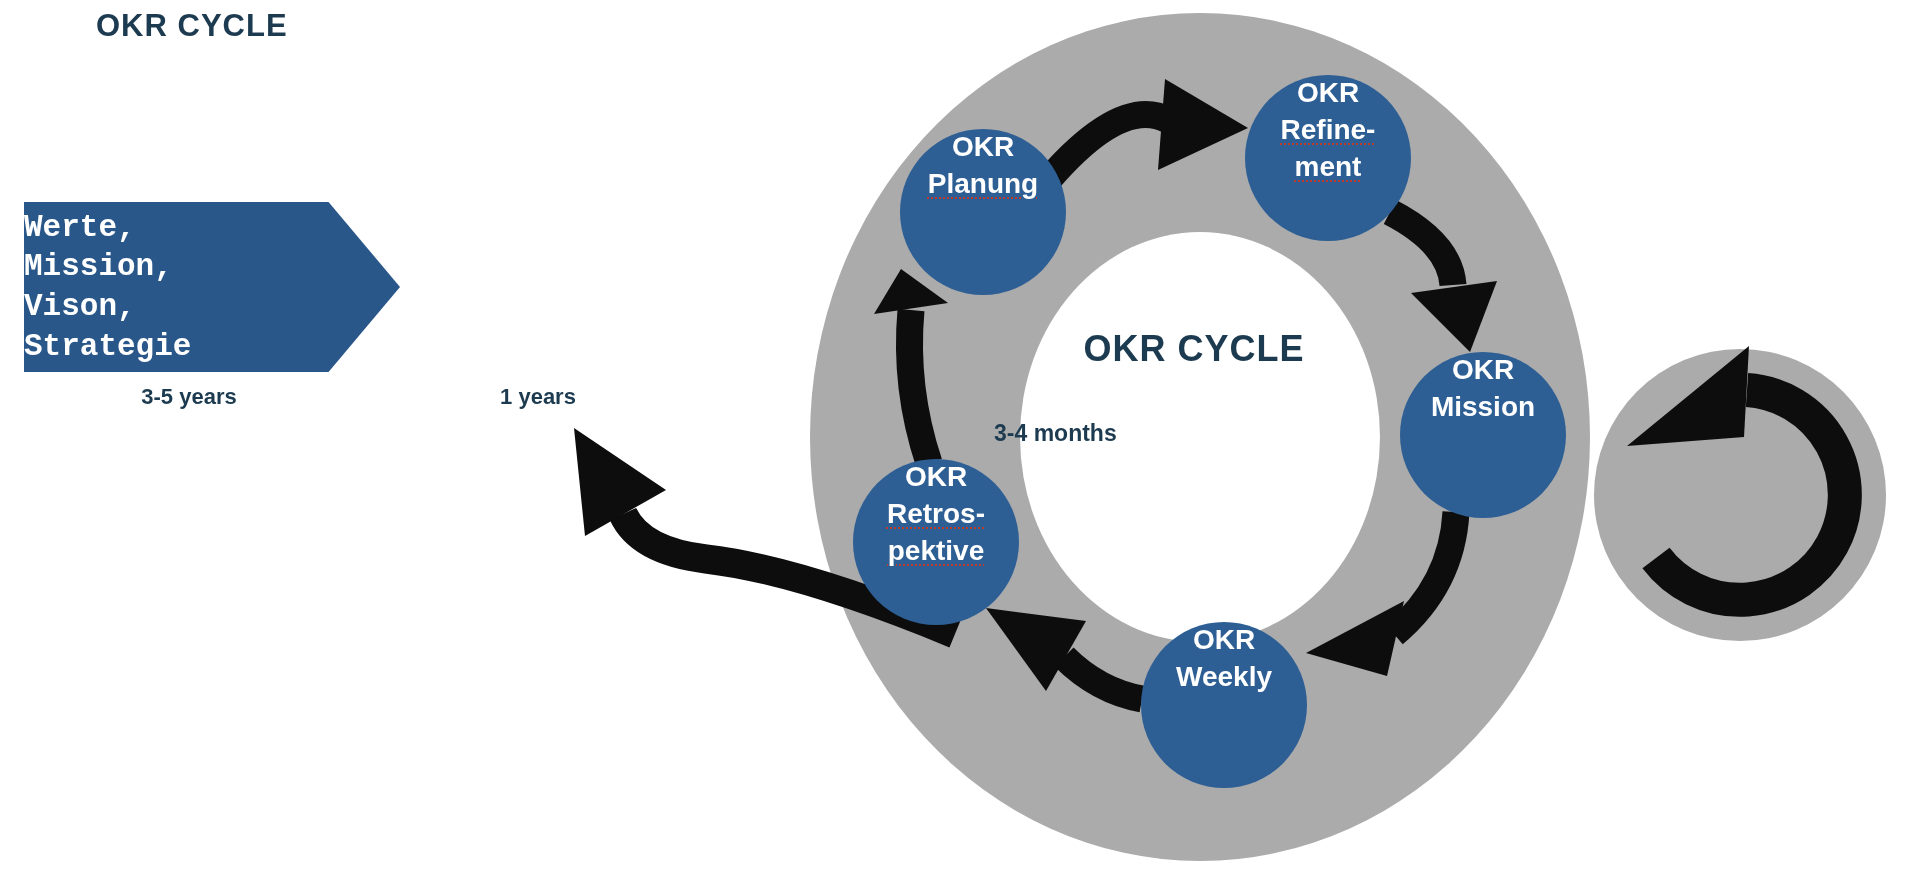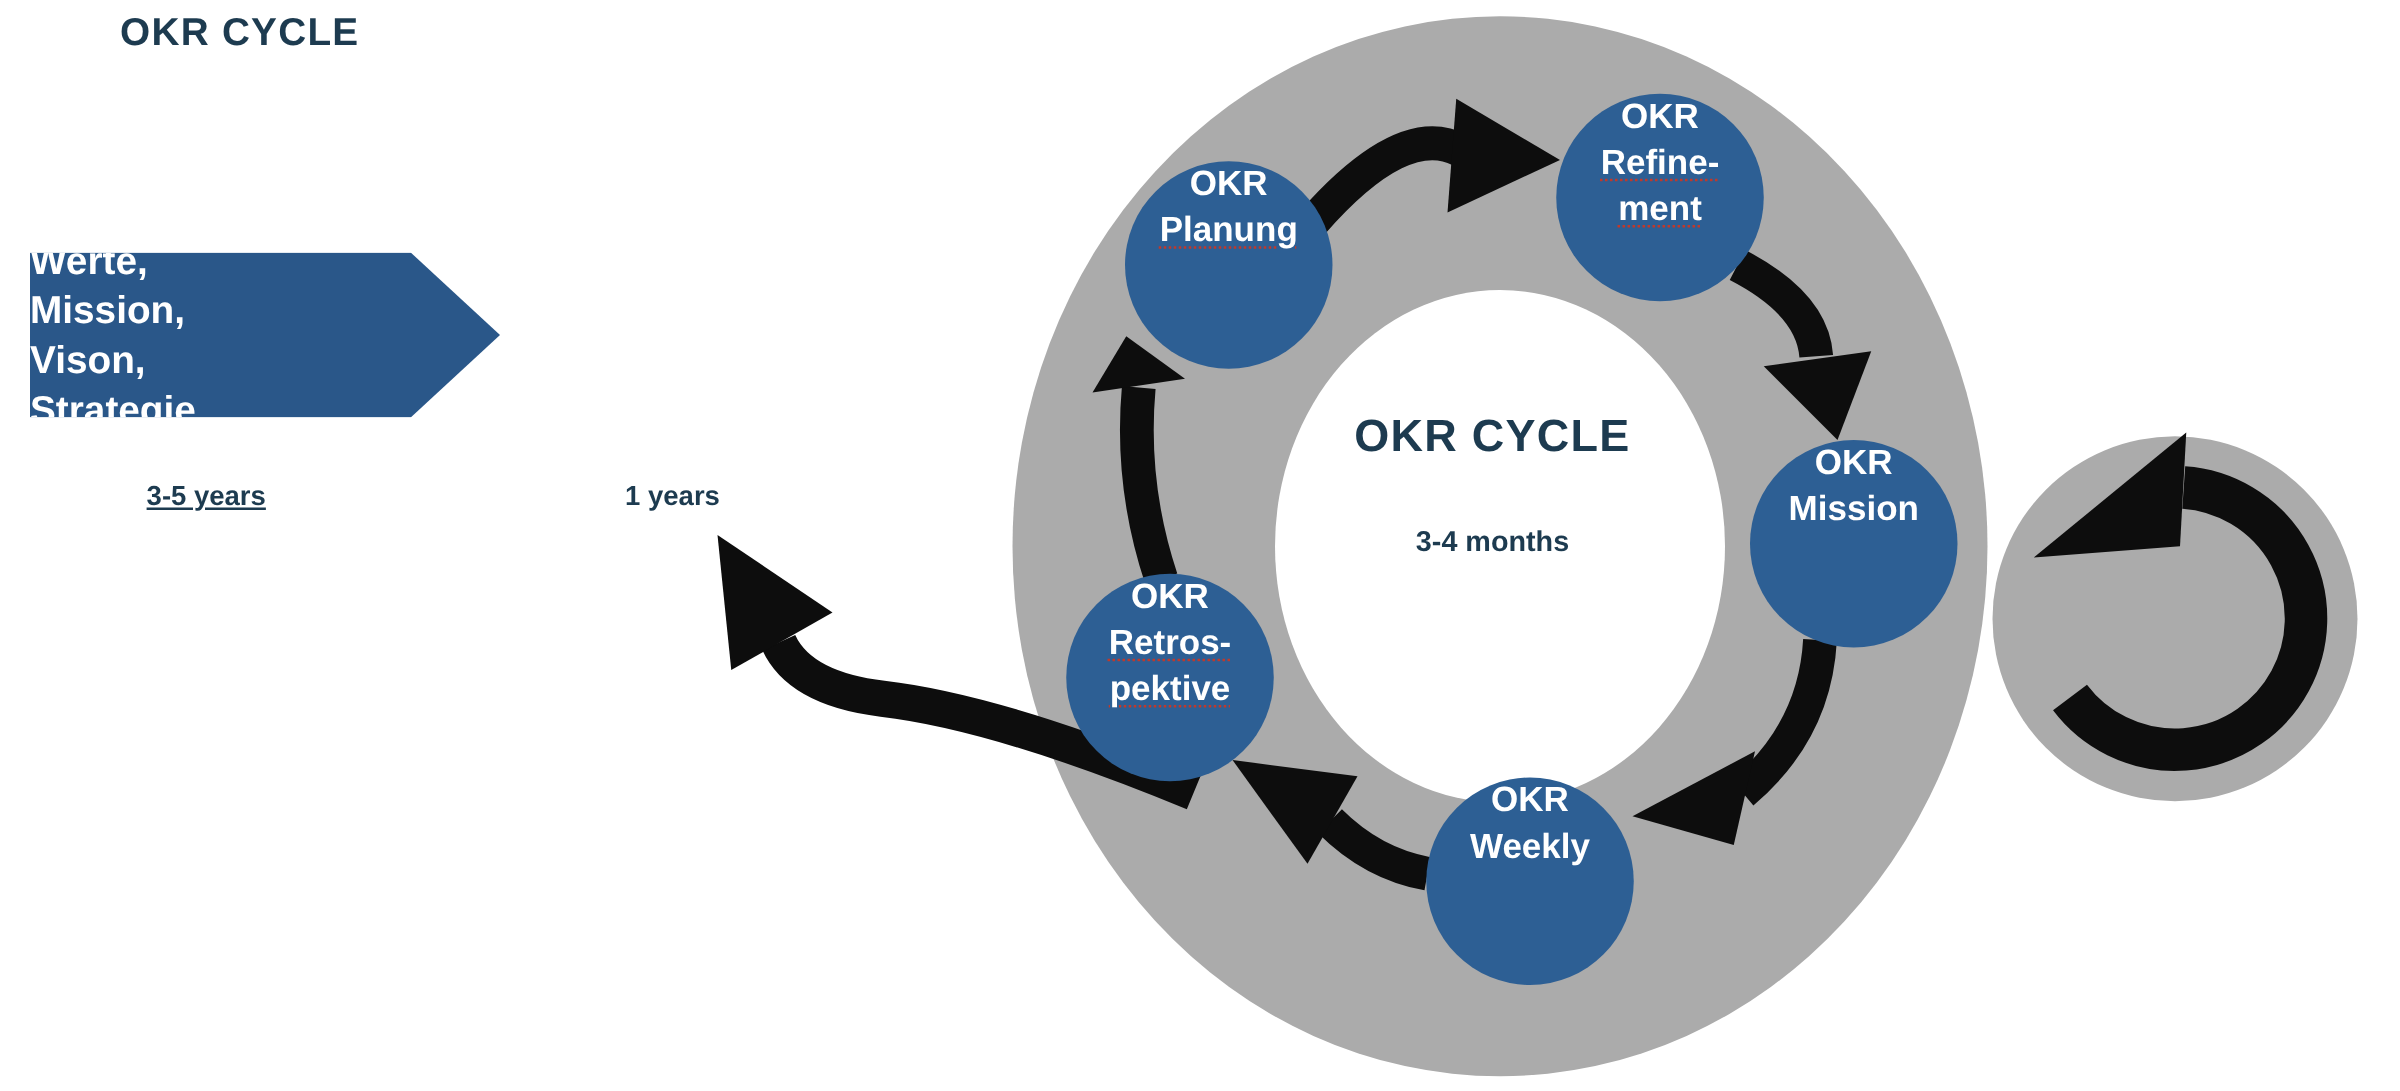--- a/index.html
+++ b/index.html
@@ -5,51 +5,51 @@
   html,body{margin:0;padding:0;}
   body{width:1920px;height:873px;background:#ffffff;overflow:hidden;
        font-family:"Liberation Sans",sans-serif;position:relative;}
   .canvas{position:absolute;left:0;top:0;width:1920px;height:873px;}
 
   .page-title{position:absolute;left:96px;top:8px;font-size:31px;font-weight:800;
       letter-spacing:1px;color:#1d3b50;z-index:3;}
   .strategy-heading{position:absolute;left:96px;top:146px;font-size:31px;font-weight:800;
       letter-spacing:.5px;color:#1d3b50;z-index:3;}
 
-  .chev{position:absolute;top:202px;height:132px;background:#2a5789;color:#ffffff;
+  .chev{position:absolute;top:202px;height:170px;background:#2a5789;color:#ffffff;
       clip-path:polygon(0 0,81% 0,100% 50%,81% 100%,0 100%);
       display:flex;flex-direction:column;justify-content:center;text-align:right;
       font-weight:700;font-size:31px;line-height:1.28;padding-right:19%;box-sizing:border-box;
-      z-index:2;}
+      z-index:2;font-family:Liberation Mono, monospace;}
   .chev1{left:24px;width:376px;}
   .chev2{left:413px;width:371px;}
 
   .duration{position:absolute;top:384px;font-size:22px;font-weight:800;color:#1d3b50;
       text-align:center;z-index:3;}
-  .d1{left:12px;width:306px;text-decoration:underline;}
+  .d1{left:36px;width:306px;}
   .d2{left:413px;width:250px;text-align:center;}
 
   .diagram{position:absolute;left:0;top:0;width:1920px;height:873px;z-index:1;}
 
   .node{position:absolute;width:166px;height:166px;border-radius:50%;background:#2d5f94;
       color:#ffffff;display:flex;flex-direction:column;align-items:center;justify-content:flex-start;
       font-weight:700;font-size:28px;line-height:1.32;text-align:center;z-index:2;}
   .n-planung{left:900px;top:129px;}
   .n-refinement{left:1245px;top:75px;}
   .n-weekly{left:1400px;top:352px;}
   .n-review{left:1141px;top:622px;}
   .n-retrospektive{left:853px;top:459px;}
   .node span{display:block;}
 
   .sq{text-decoration-line:underline;text-decoration-style:dotted;
       text-decoration-color:#c0392b;text-decoration-thickness:2px;text-underline-offset:5px;}
 
   .center-title{position:absolute;left:994px;top:328px;width:400px;text-align:center;
       font-size:36px;font-weight:800;letter-spacing:1px;color:#1d3b50;z-index:3;}
-  .center-sub{position:absolute;left:994px;top:420px;width:400px;text-align:center;
+  .center-sub{position:absolute;left:994px;top:420px;width:400px;text-align:left;
       font-size:23px;font-weight:800;color:#1d3b50;z-index:3;}
 </style>
 </head>
 <body>
 
 <div class="canvas">
 
   <div class="page-title">OKR CYCLE</div>
 
   <div class="chev chev1">

